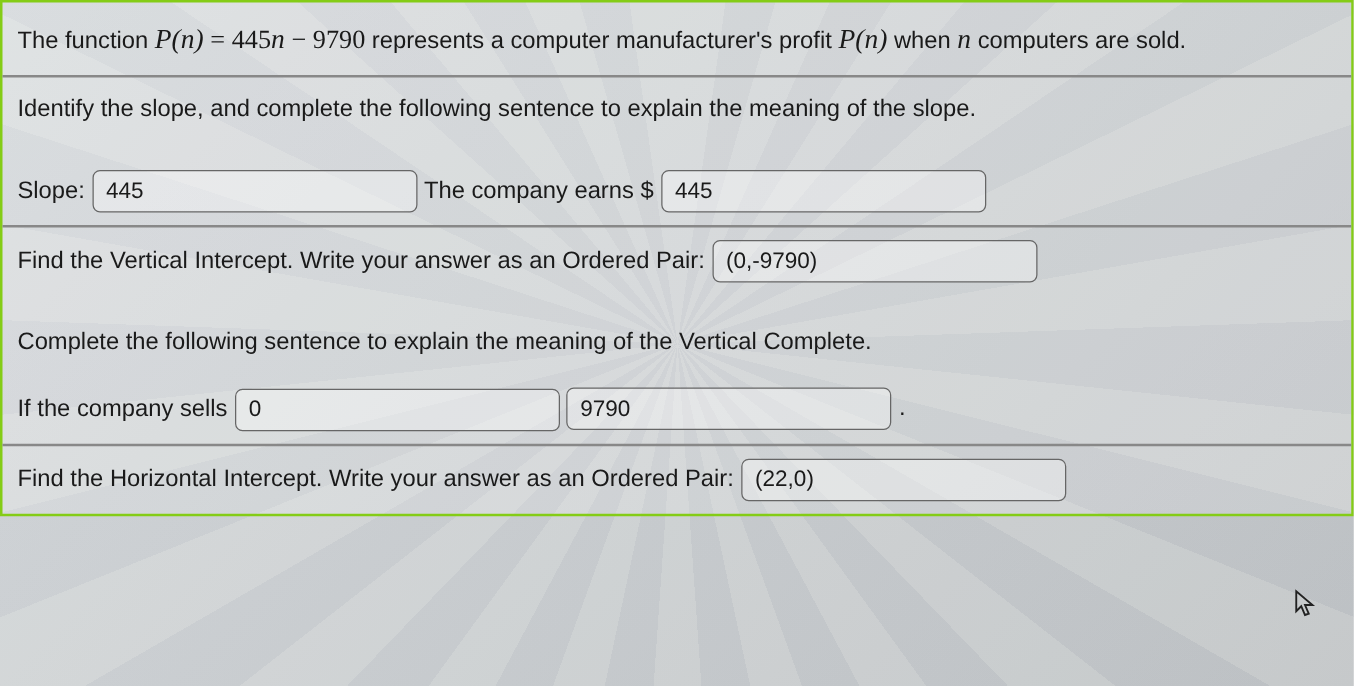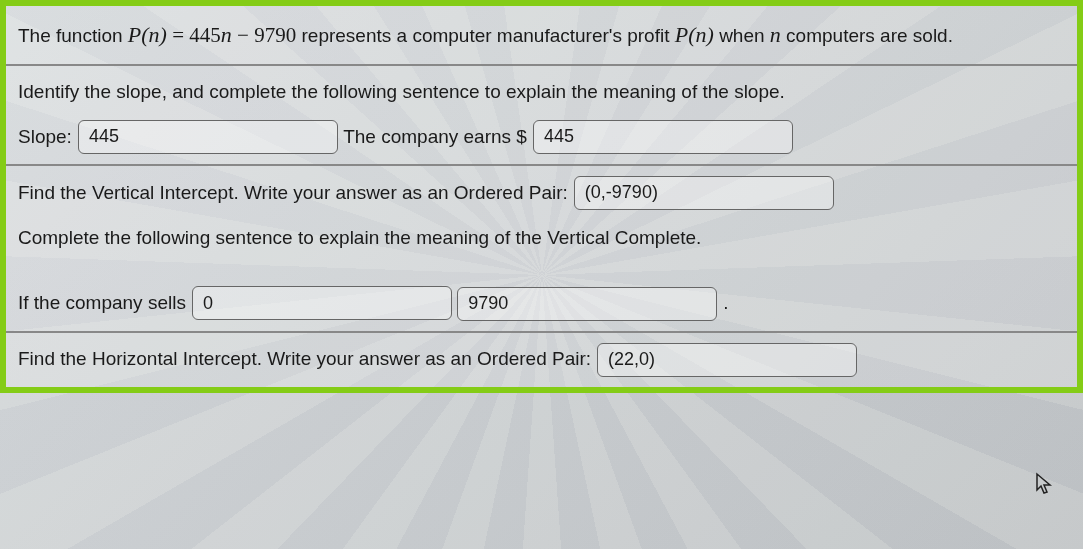--- a/index.html
+++ b/index.html
@@ -26,21 +26,21 @@
         from 0deg,
         rgba(255,255,240,0.15) 0deg 8deg,
         rgba(200,200,190,0.05) 8deg 16deg
       );
       pointer-events: none;
       z-index: 0;
     }
     .container {
       position: relative;
       z-index: 1;
-      border: 6px solid #84cc16;
+      border: 2px solid #84cc16;
       background: rgba(255,255,255,0.15);
     }
     .row {
       border-bottom: 2px solid #888;
       padding: 10px 12px;
       font-size: 19px;
       color: #1a1a1a;
       line-height: 1.7;
     }
     .row:last-child {
@@ -83,24 +83,24 @@
       pointer-events: none;
       z-index: 5;
     }
     .inline-group {
       display: inline-flex;
       align-items: center;
       gap: 6px;
       flex-wrap: wrap;
     }
     .sentence-block {
-      margin-top: 12px;
+      margin-top: 32px;
     }
     .sentence-block-2 {
-      margin-top: 32px;
+      margin-top: 20px;
     }
   </style>
 </head>
 <body>
 
 <div class="sunburst"></div>
 
 <div class="container">
 
   <div class="row">

